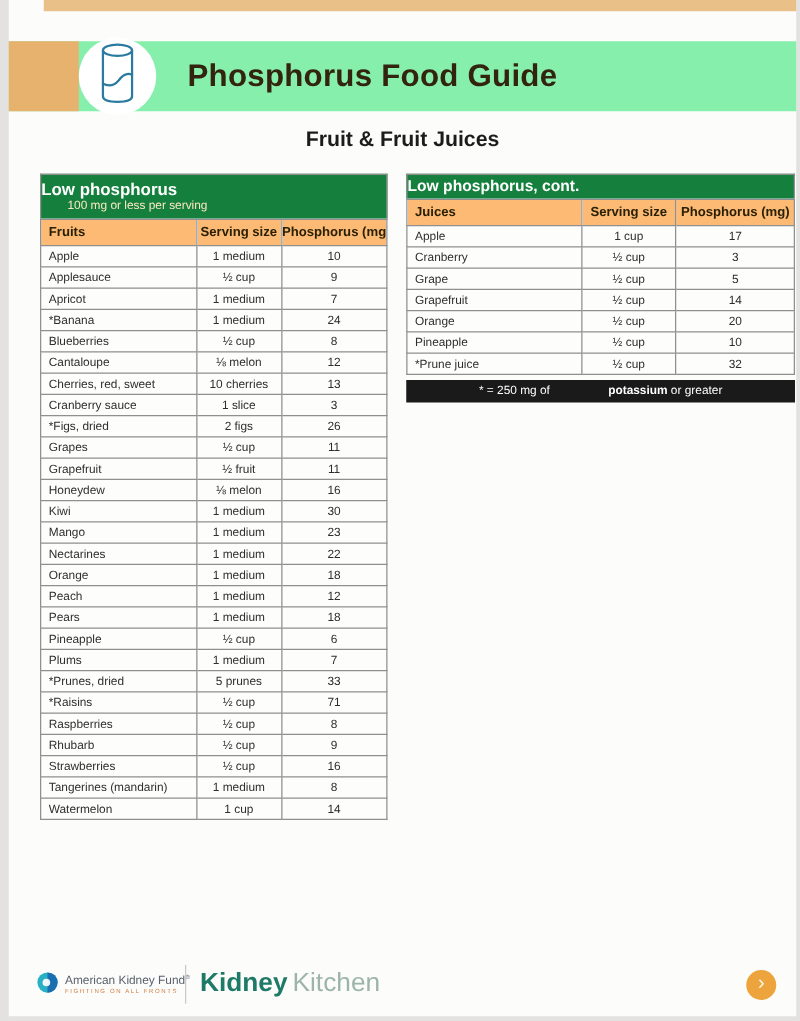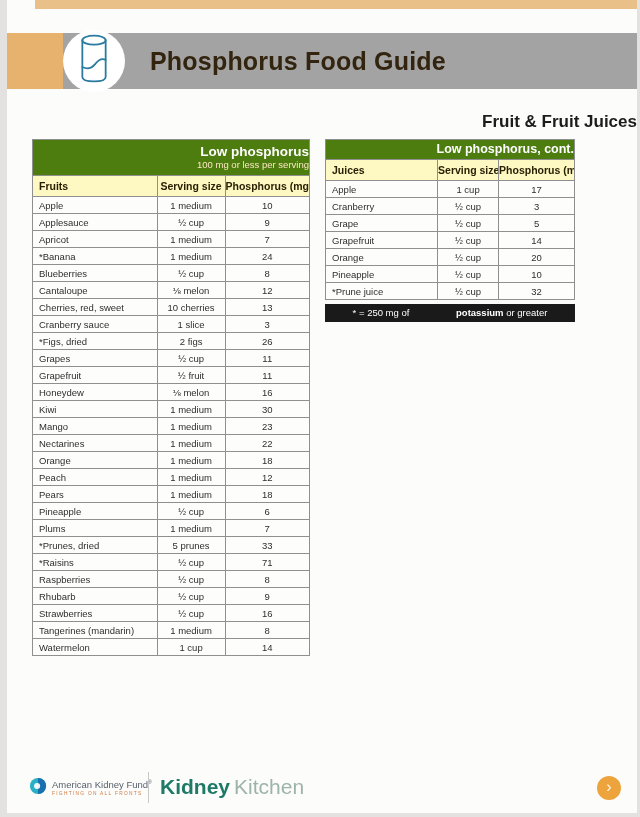--- a/index.html
+++ b/index.html
@@ -15,62 +15,62 @@
     background:#fcfcfb;
   }
   
   .top-strip {
     position:absolute; top:0; left:28px; right:0; height:9px;
     background:#e9c088;
   }
   
   .band {
     position:absolute; top:33px; left:0; right:0; height:56px;
-    background:#a3a3a3;
+    background:#86efac;
   }
   .band-left {
     position:absolute; left:0; top:0; width:56px; height:56px;
     background:#e7b26e;
   }
   .logo-circle {
     position:absolute; left:56px; top:-3px; width:62px; height:62px;
     border-radius:50%; background:#fff;
     display:flex; align-items:center; justify-content:center;
   }
   .band-title {
     position:absolute; left:143px; top:0; height:56px;
     display:flex; align-items:center;
     font-size:25px; font-weight:bold; color:#32240f;
     letter-spacing:0.2px;
   }
   .section-heading {
-    position:absolute; top:112px; left:0; right:0;
-    text-align:right; font-size:17px; font-weight:bold; color:#1c1c1c;
+    position:absolute; top:102px; left:0; right:0;
+    text-align:center; font-size:17px; font-weight:bold; color:#1c1c1c;
   }
   
   .tblwrap { position:absolute; top:139px; }
   .tbl-left  { left:25px;  width:278px; }
-  .tbl-right { left:318px; width:250px; }
+  .tbl-right { left:318px; width:311px; }
   .tbl-title {
-    background:#4d7c0f;
+    background:#15803d;
     border:1px solid #8f8f8f; border-bottom:none;
-    text-align:right; color:#fff;
+    text-align:left; color:#fff;
   }
   .tbl-left .tbl-title { padding:4px 0 5px 0; }
   .tbl-right .tbl-title { padding:3px 0; }
   .t1 { font-size:13.5px; font-weight:bold; line-height:15px; }
   .tbl-right .t1 { font-size:12.5px; line-height:13px; }
   .t2 { font-size:9.5px; color:#fce8c2; line-height:11px;padding-left:21px; }
   table {
     border-collapse:collapse; width:100%; table-layout:fixed;
     background:#fdfdfc;
   }
   th, td { border:1px solid #8f8f8f; overflow:hidden; white-space:nowrap; }
   thead th {
-    background:#fef9c3; color:#2a2105;
+    background:#fdba74; color:#2a2105;
     font-size:10.5px; font-weight:bold; padding:4px 0;
   }
   td { height:17px; font-size:9.5px; color:#2e2e2e; }
   .c0 { text-align:left; padding-left:6px; }
   .c1, .c2 { text-align:center; }
   col.w0 { width:45%; } col.w1 { width:24.5%; } col.w2 { width:30.5%; }
   
   .legend {
     margin-top:4px; background:#1a1a1a; color:#fff;
     text-align:center; font-size:9.5px; padding:3px 0 4px 0;

